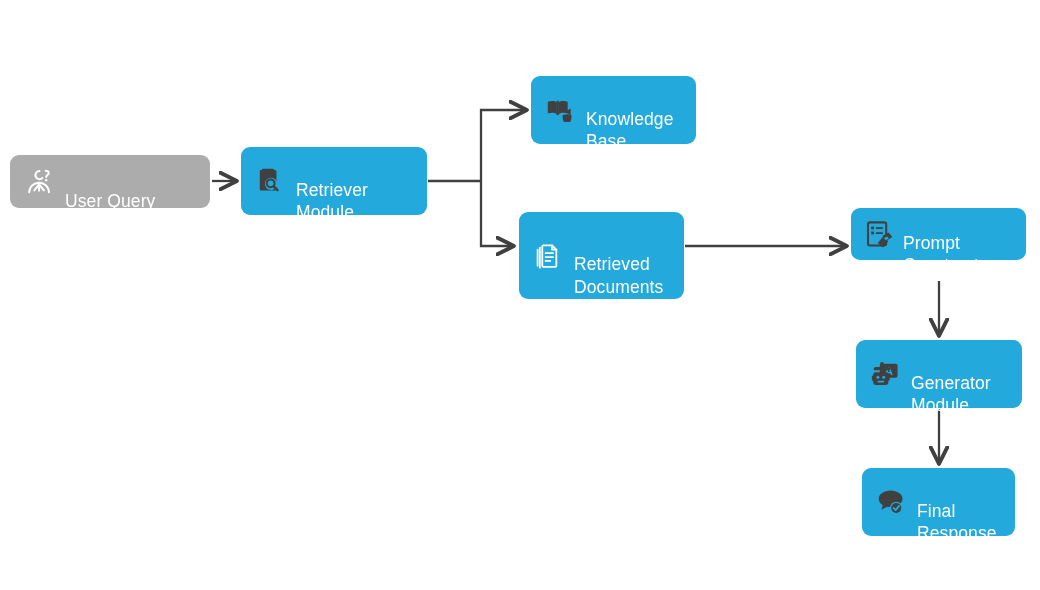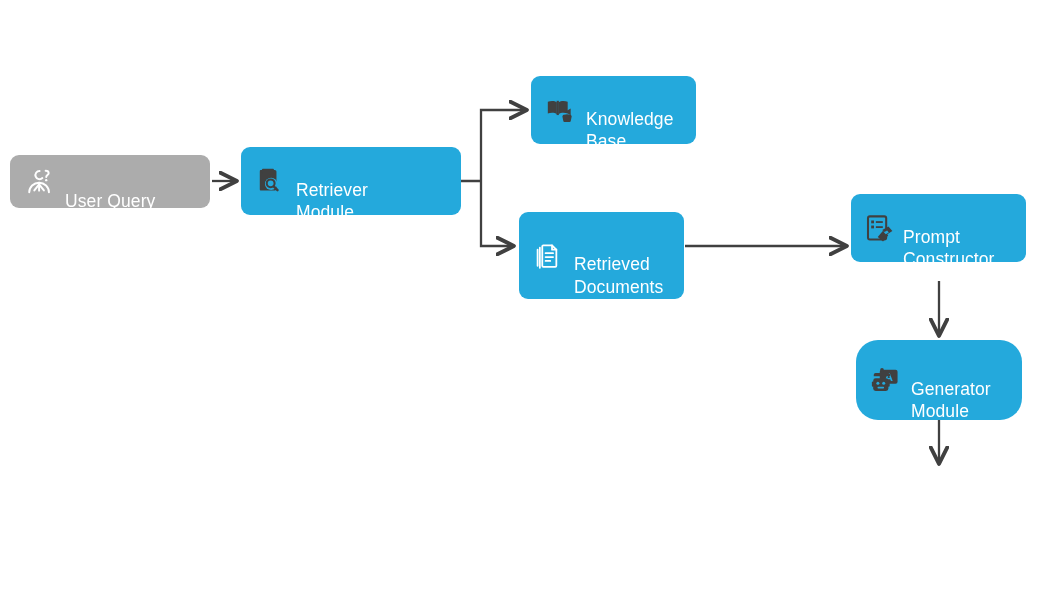--- a/index.html
+++ b/index.html
@@ -99,21 +99,21 @@
           <path d="M16.1 16.9 L16.1 25.2"></path>
           <path d="M16.1 18.5 L11.0 25.0"></path>
           <path d="M16.1 18.5 L21.2 25.0"></path>
         </g>
         <circle cx="23.7" cy="14.0" r="1.25" fill="#ffffff"></circle>
       </svg>
     </span>
     <span class="node-label">User Query</span>
   </div>
 
-  <div class="node blue" style="left:241px; top:147px; width:220px; height:68px;">
+  <div class="node blue" style="left:241px; top:147px; width:186px; height:68px;">
     <span class="node-icon">
       <svg width="30" height="30" viewBox="0 0 32 32">
         <path fill="#404040" d="M6.2 4.3h14.9c1.0 0 1.8 0.8 1.8 1.8v18.2c0 1.0-0.8 1.8-1.8 1.8H6.2c-0.6 0-1.1-0.5-1.1-1.1V5.4c0-0.6 0.5-1.1 1.1-1.1z"></path>
         <path fill="#404040" d="M8.4 3.0h10.8c0.6 0 1.0 0.4 1.0 1.0v2.6c0 0.6-0.4 1.0-1.0 1.0H8.4c-0.6 0-1.0-0.4-1.0-1.0V4.0c0-0.6 0.4-1.0 1.0-1.0z"></path>
         <circle cx="17.2" cy="19.1" r="6.6" fill="#24a9dc"></circle>
         <circle cx="16.7" cy="18.5" r="4.2" fill="none" stroke="#404040" stroke-width="2.2"></circle>
         <path d="M19.9 21.7 L24.0 25.8" stroke="#404040" stroke-width="2.6" stroke-linecap="round"></path>
       </svg>
     </span>
     <span class="node-label">Retriever
@@ -146,50 +146,62 @@
           <path d="M13.4 21.2h5.0"></path>
           <path d="M7.3 7.1v21.5"></path>
           <path d="M4.9 9.3v17.1"></path>
         </g>
       </svg>
     </span>
     <span class="node-label">Retrieved
 Documents</span>
   </div>
 
-  <div class="node blue" style="left:851px; top:194px; width:175px; height:68px;gap:8px;">
+  <div class="node blue" style="left:851px; top:208px; width:175px; height:52px;gap:8px;">
     <span class="node-icon">
       <svg width="30" height="30" viewBox="0 0 32 32">
         <rect x="3.2" y="3.6" width="19.4" height="24.6" rx="2.0" fill="none" stroke="#404040" stroke-width="2.2"></rect>
         <rect x="6.6" y="8.0" width="3.0" height="3.0" fill="#404040"></rect>
         <rect x="11.6" y="8.7" width="7.4" height="1.9" fill="#404040"></rect>
         <rect x="6.6" y="13.4" width="3.0" height="3.0" fill="#404040"></rect>
         <rect x="11.6" y="14.1" width="7.4" height="1.9" fill="#404040"></rect>
         <path fill="#404040" d="M13.6 25.6 L19.2 19.0 L24.8 23.8 L19.2 30.4 Z"></path>
         <path fill="#404040" d="M18.4 18.0 L25.0 14.4 L29.2 19.2 L23.8 22.6 Z"></path>
         <path fill="#24a9dc" d="M20.2 20.6 L23.6 18.7 L25.4 20.8 L22.1 22.7 Z"></path>
       </svg>
     </span>
     <span class="node-label">Prompt
 Constructor</span>
   </div>
 
-  <div class="node blue" style="left:856px; top:340px; width:166px; height:80px;border-radius:22px;">
+  <div class="node blue" style="left:856px; top:340px; width:166px; height:68px;">
     <span class="node-icon">
       <svg width="30" height="30" viewBox="0 0 32 32">
         <rect x="10.4" y="5.0" width="19.0" height="15.0" rx="2.2" fill="#404040"></rect>
         <text x="19.9" y="16.6" font-family="Liberation Sans, sans-serif" font-size="12.5" font-weight="700" fill="#24a9dc" text-anchor="middle">A</text>
         <path fill="#404040" d="M12.8 3.3a2.0 2.0 0 1 1 0 4.0 2.0 2.0 0 0 1 0-4.0z"></path>
         <path fill="#404040" d="M6.0 8.6h13.6c1.1 0 2.0 0.9 2.0 2.0v1.5H4.0v-1.5c0-1.1 0.9-2.0 2.0-2.0z"></path>
         <rect x="3.4" y="14.1" width="16.2" height="13.6" rx="2.6" fill="#404040"></rect>
         <rect x="2.0" y="17.6" width="2.2" height="5.6" rx="1.1" fill="#404040"></rect>
         <rect x="18.8" y="17.6" width="2.2" height="5.6" rx="1.1" fill="#404040"></rect>
         <circle cx="8.4" cy="19.4" r="1.6" fill="#24a9dc"></circle>
         <circle cx="14.6" cy="19.4" r="1.6" fill="#24a9dc"></circle>
         <rect x="8.0" y="23.1" width="7.0" height="1.9" rx="0.9" fill="#24a9dc"></rect>
       </svg>
     </span>
     <span class="node-label">Generator
 Module</span>
   </div>
 
+  <div class="node blue" style="left:862px; top:468px; width:153px; height:68px;">
+    <span class="node-icon">
+      <svg width="30" height="30" viewBox="0 0 32 32">
+        <path fill="#404040" d="M15.6 3.8c7.0 0 12.7 3.9 12.7 8.8 0 4.8-5.7 8.8-12.7 8.8-1.3 0-2.6-0.14-3.8-0.4l-6.2 3.3 1.6-4.9C4.2 17.8 2.9 15.4 2.9 12.6c0-4.9 5.7-8.8 12.7-8.8z"></path>
+        <circle cx="21.6" cy="22.4" r="6.6" fill="#24a9dc"></circle>
+        <circle cx="21.6" cy="22.4" r="5.3" fill="#404040"></circle>
+        <path d="M18.9 22.5 L20.9 24.6 L24.5 20.3" fill="none" stroke="#24a9dc" stroke-width="2.1" stroke-linecap="round" stroke-linejoin="round"></path>
+      </svg>
+    </span>
+    <span class="node-label">Final
+Response</span>
+  </div>
 
 </div>
 
 </body></html>

